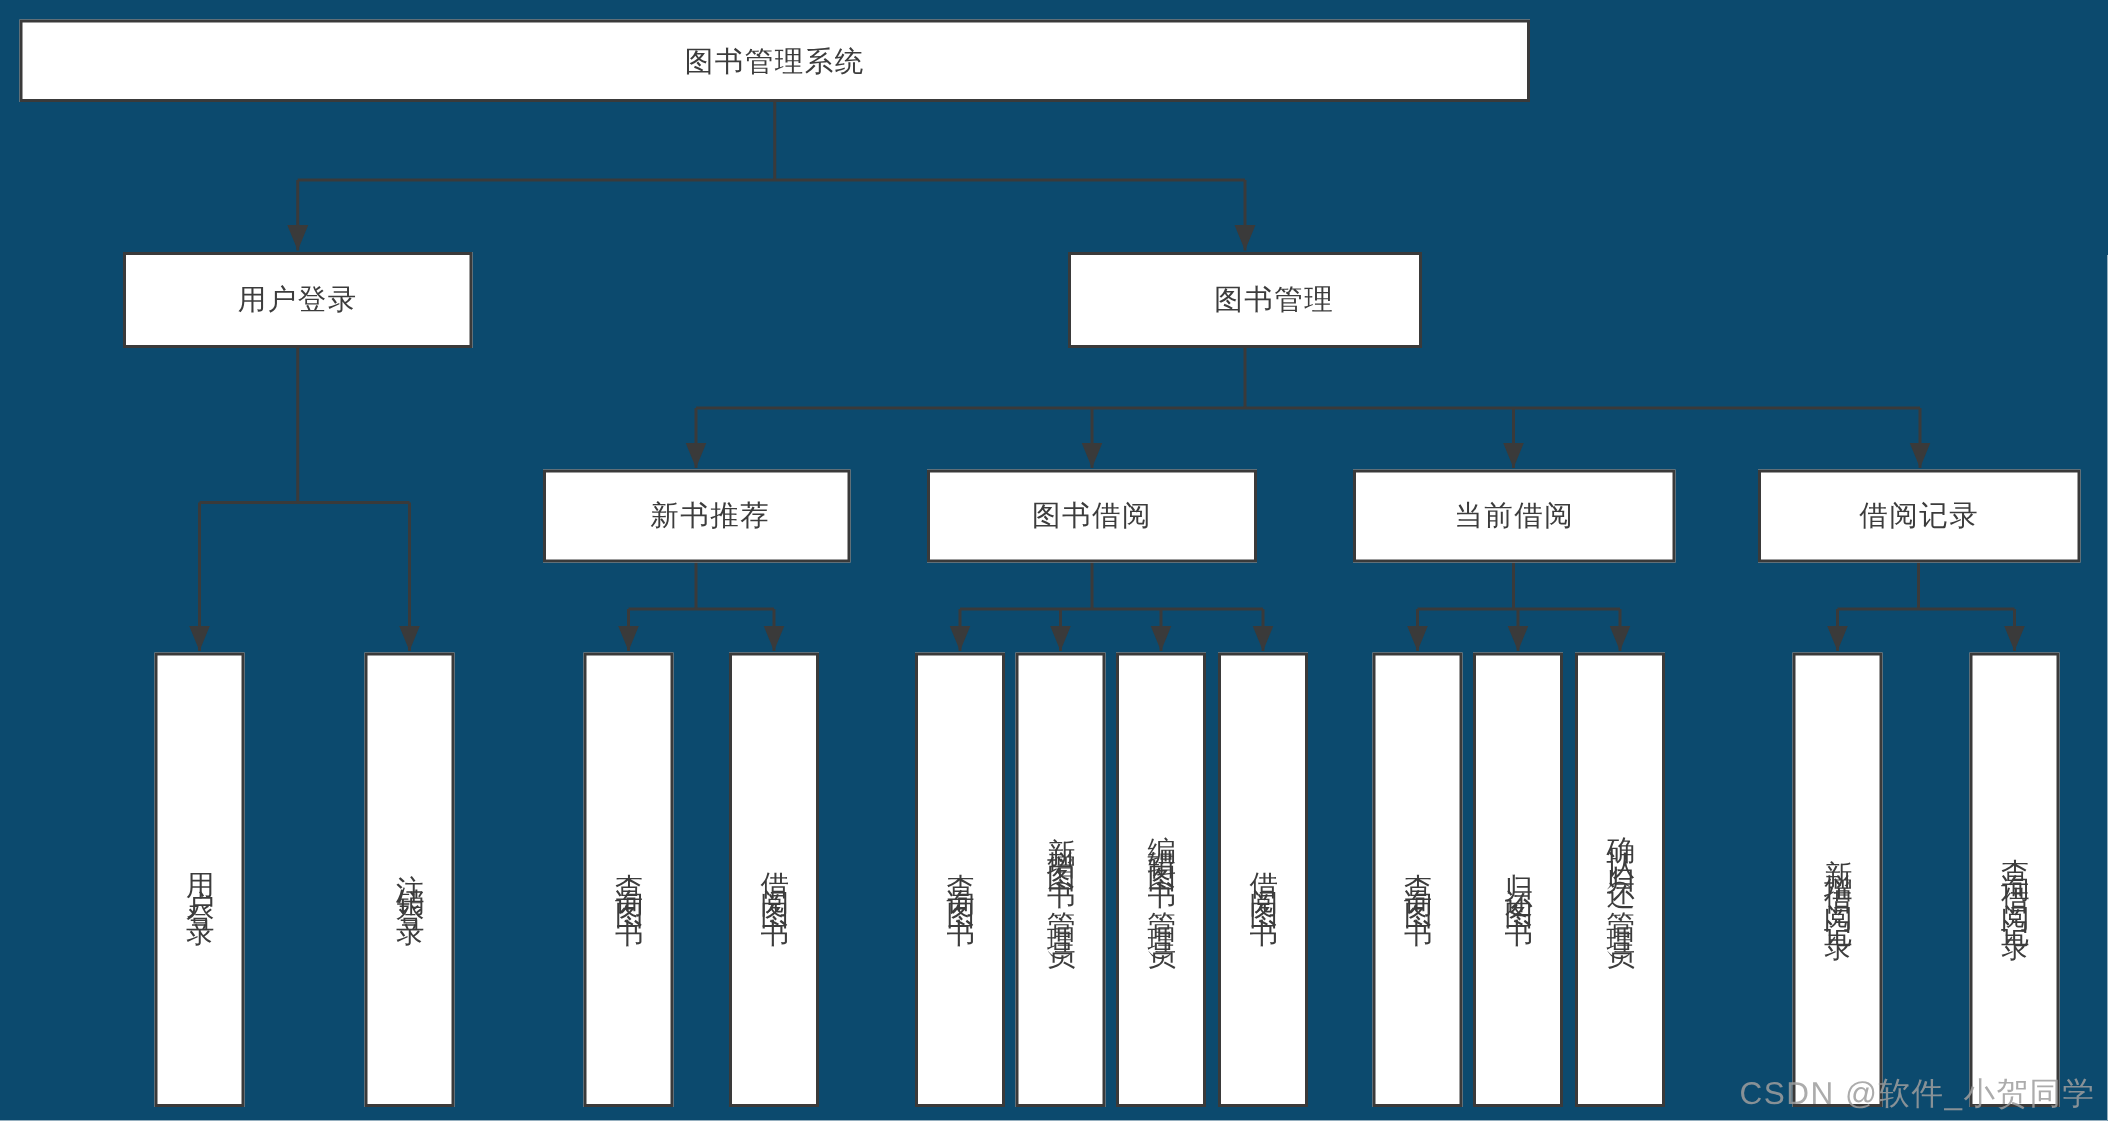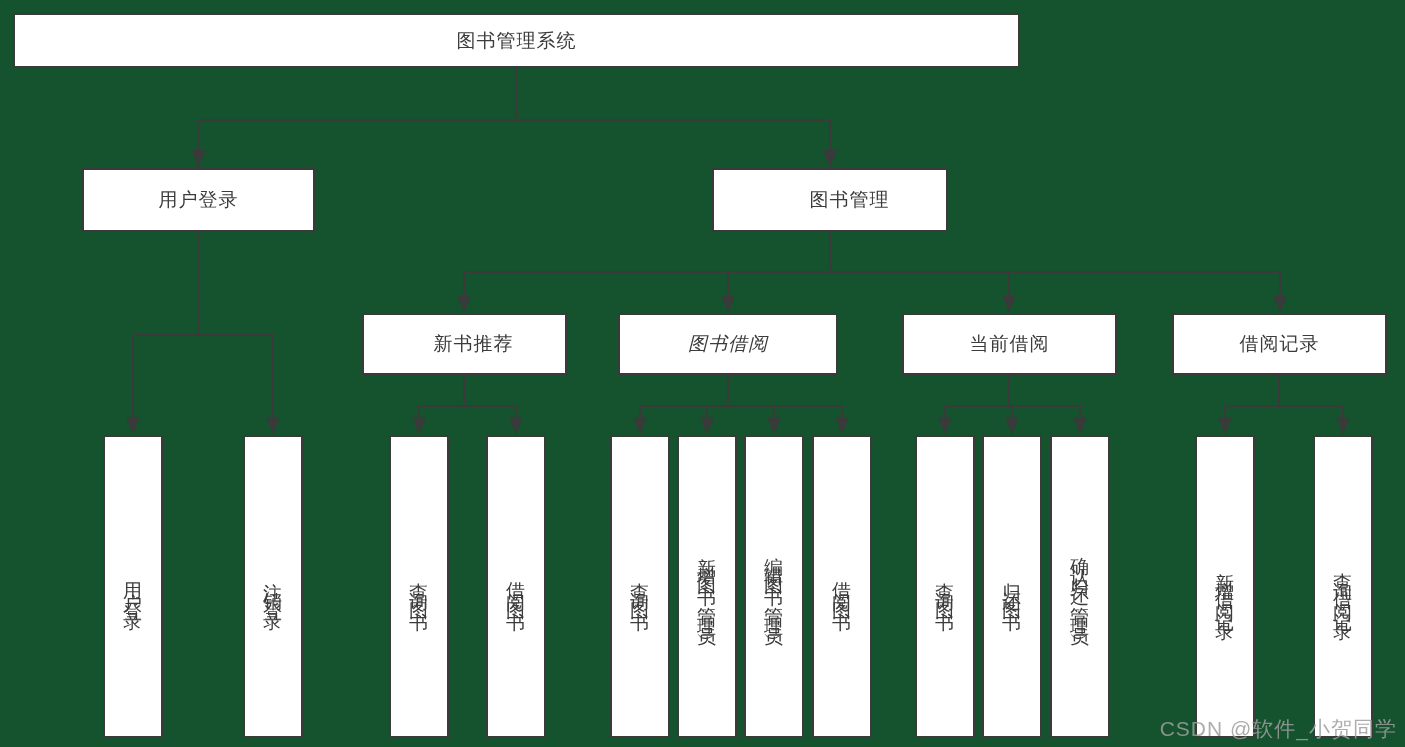--- a/index.html
+++ b/index.html
@@ -3,21 +3,21 @@
 <meta charset="utf-8">
 <style>
   html, body {
     margin: 0; padding: 0;
     background: #ffffff;
     font-family: "Liberation Sans", "DejaVu Sans", sans-serif;
   }
   .stage {
     position: relative;
     width: 1405px; height: 747px;
-    background: #14532d;
+    background: #0c4a6e;
     overflow: hidden;
   }
   .connectors {
     position: absolute; left: 0; top: 0;
     width: 1405px; height: 747px;
     pointer-events: none;
   }
   .node {
     position: absolute;
     box-sizing: border-box;
@@ -38,21 +38,21 @@
     line-height: 1;
     font-size: 19px;
   }
   
   .n-root  { left: 13px;  top: 13px;  width: 1007px; height: 55px; }
   
   .n-l2-0  { left: 82px;  top: 168px; width: 233px; height: 64px; }
   .n-l2-1  { left: 712px; top: 168px; width: 236px; height: 64px; padding-left: 39px; }
   
   .n-l3-0  { left: 362px;  top: 313px; width: 205px; height: 62px; padding-left: 18px; }
-  .n-l3-1  { left: 618px;  top: 313px; width: 220px; height: 62px; font-style: italic; }
+  .n-l3-1  { left: 618px;  top: 313px; width: 220px; height: 62px; }
   .n-l3-2  { left: 902px;  top: 313px; width: 215px; height: 62px; text-align: right; }
   .n-l3-3  { left: 1172px; top: 313px; width: 215px; height: 62px; }
   
   .leaf { top: 435px; height: 303px; width: 60px; }
   .n-lf-a0 { left: 103px; }
   .n-lf-a1 { left: 243px; }
   .n-lf-b0 { left: 389px; }
   .n-lf-b1 { left: 486px; }
   .n-lf-c0 { left: 610px; }
   .n-lf-c1 { left: 677px; }

